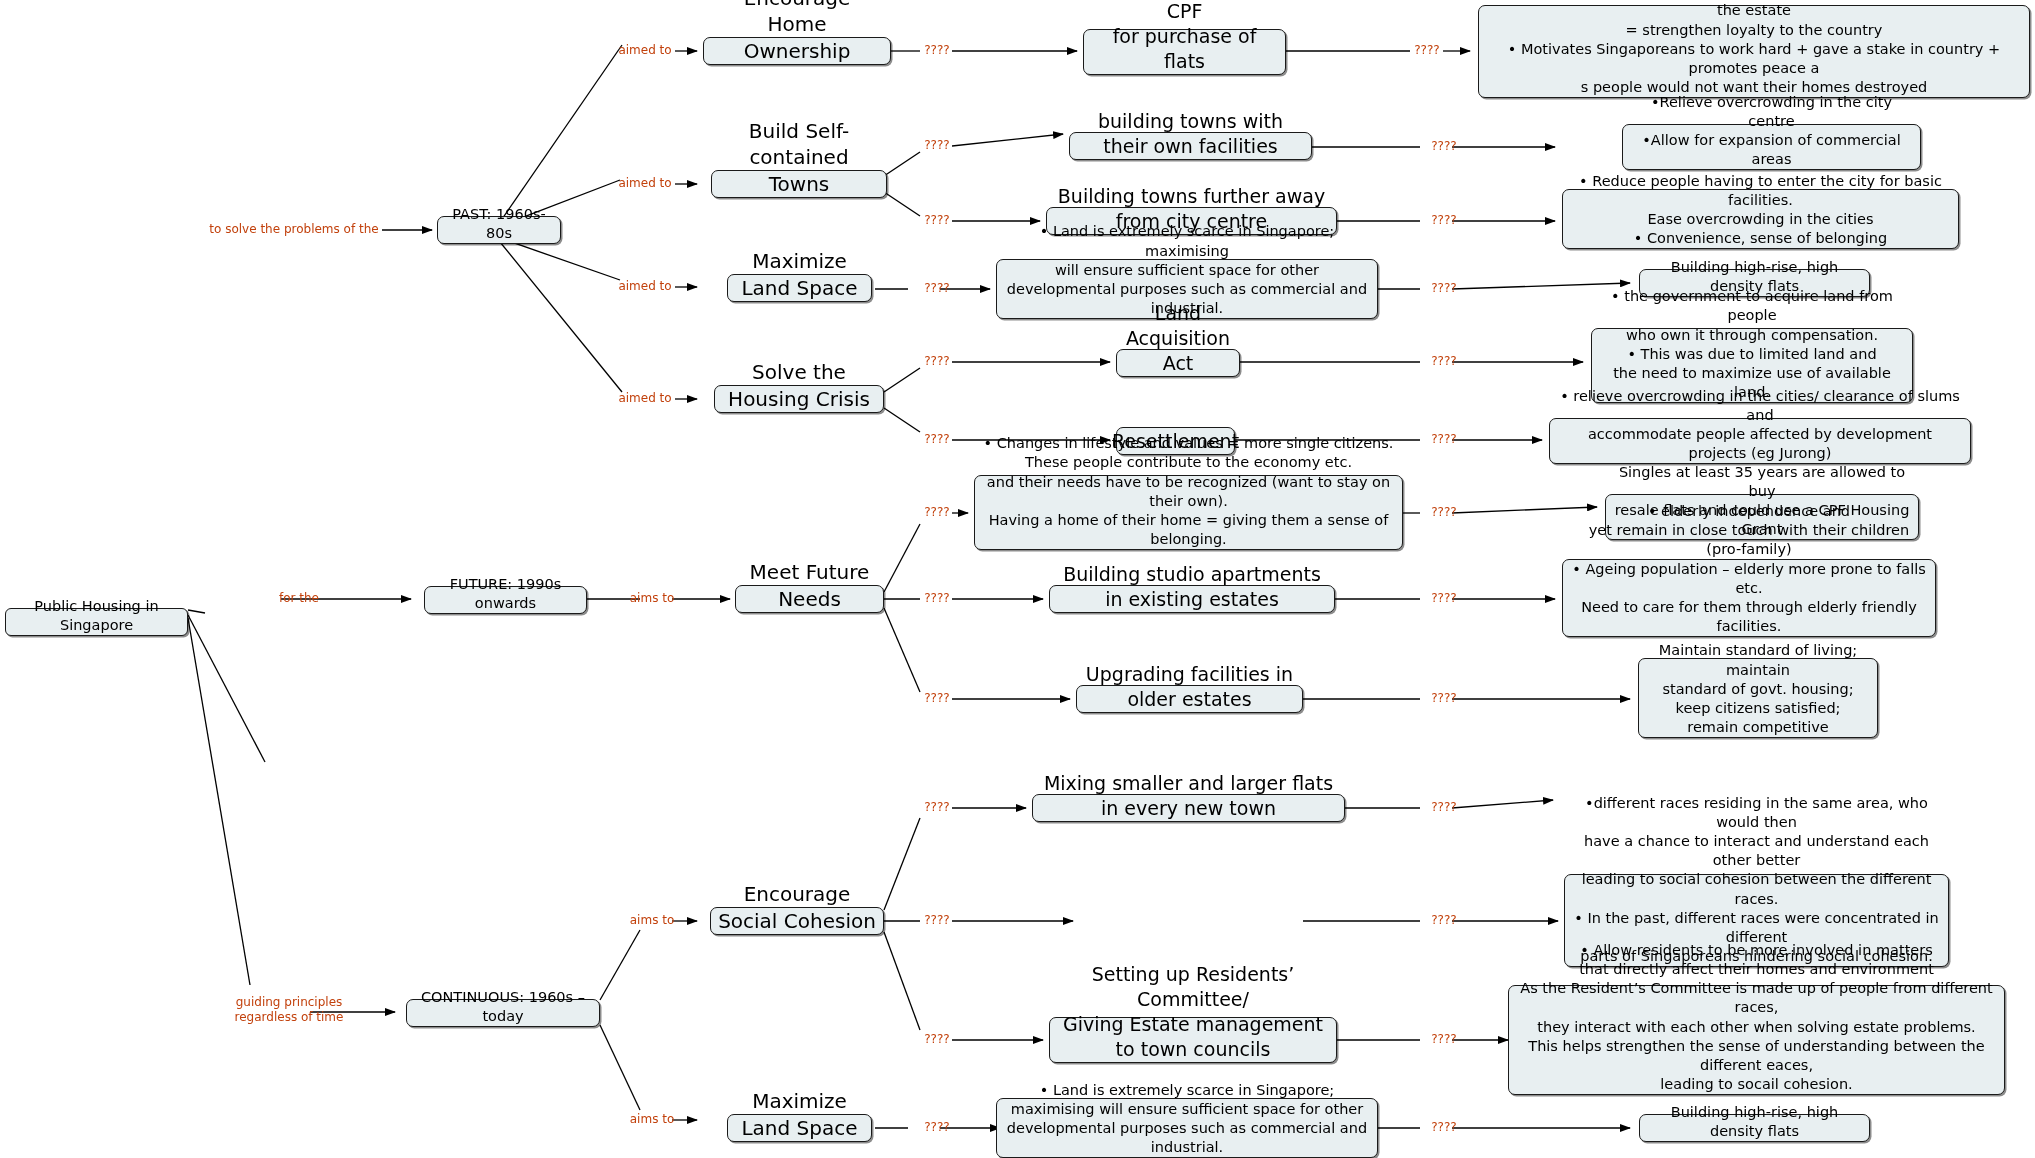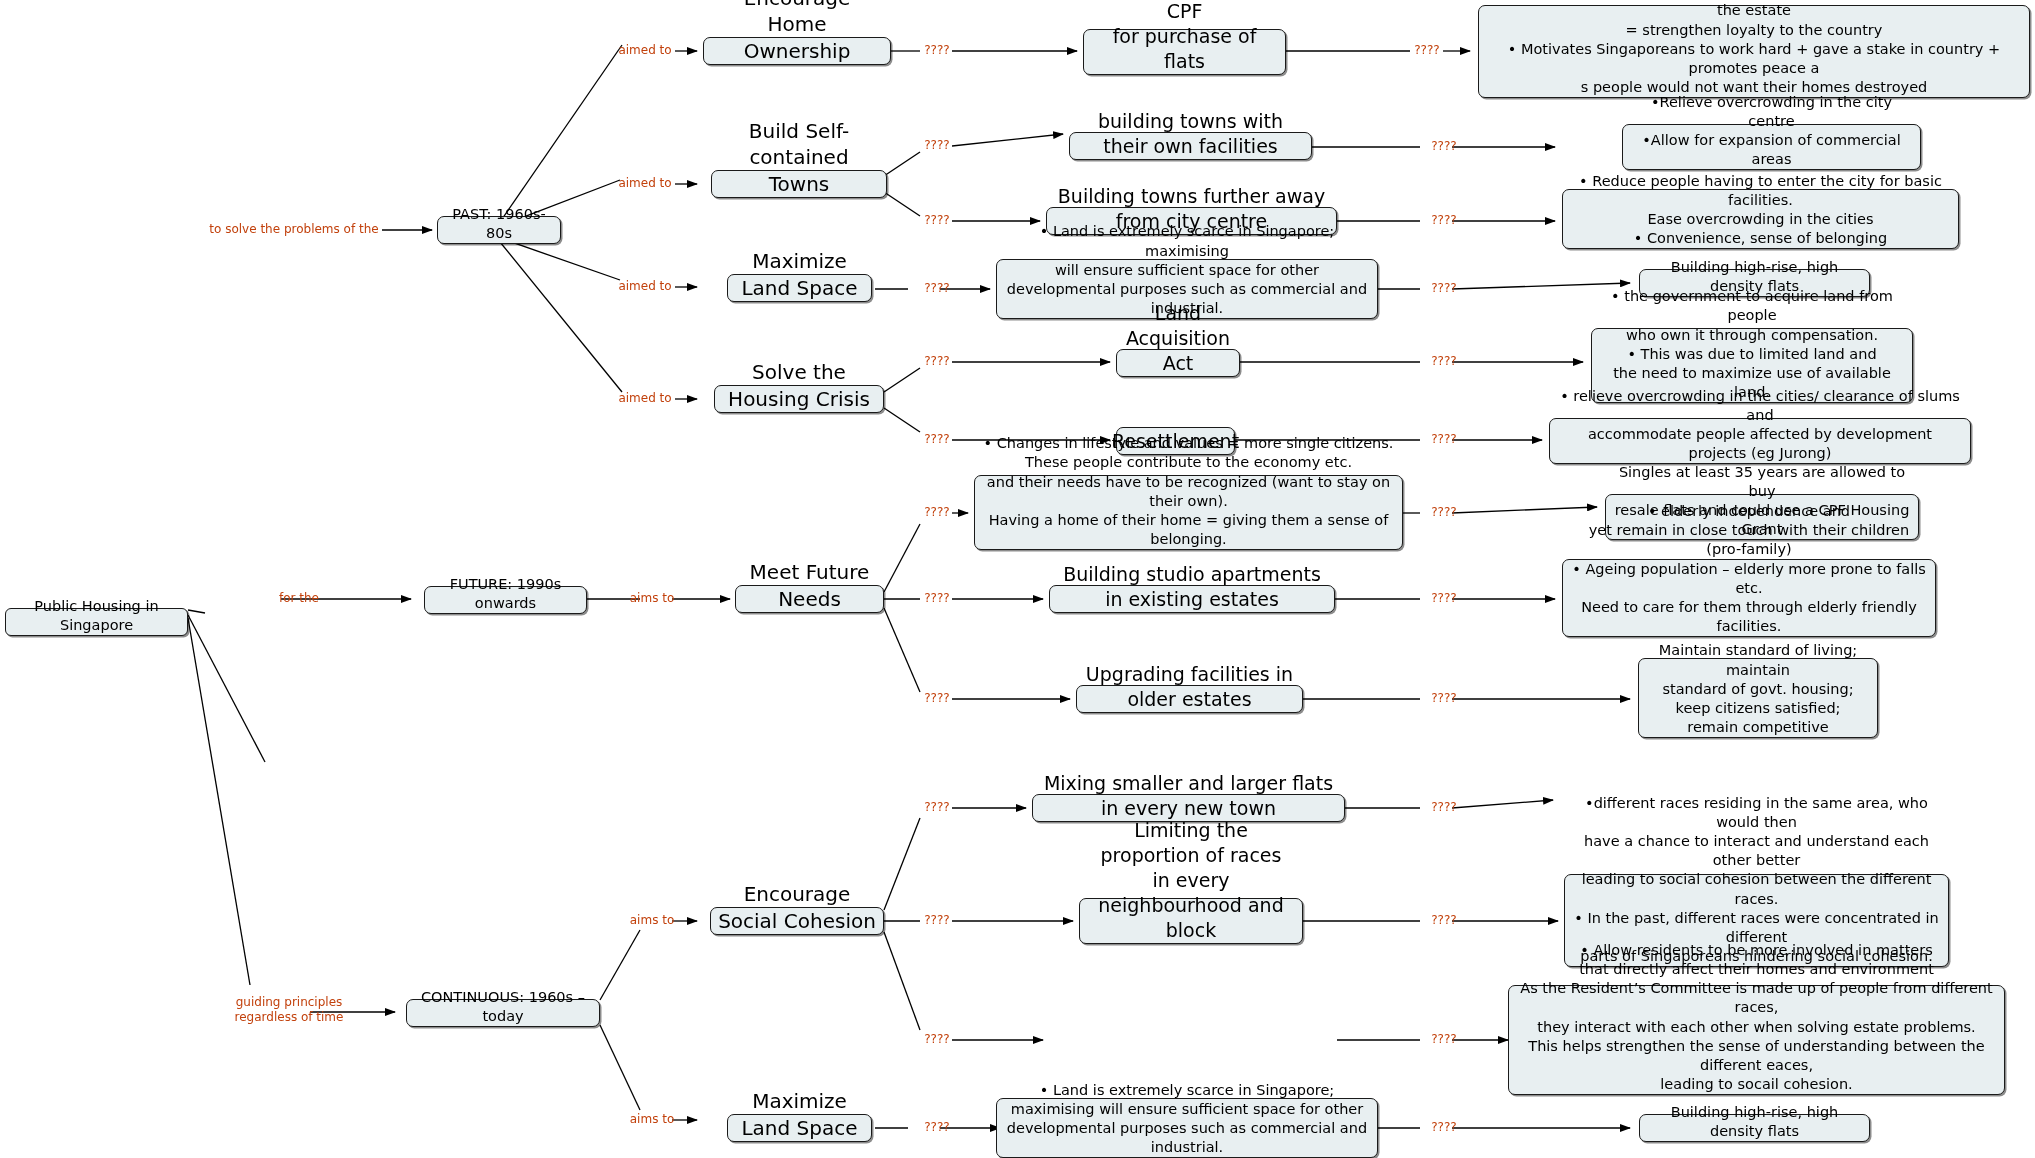--- a/index.html
+++ b/index.html
@@ -265,23 +265,23 @@
   </div>
   <div class="node action" style="left:1049px; top:585px; width:286px; height:28px;">
     <span>Building studio apartments in existing estates</span>
   </div>
   <div class="node action" style="left:1076px; top:685px; width:227px; height:28px;">
     <span>Upgrading facilities in older estates</span>
   </div>
   <div class="node action" style="left:1032px; top:794px; width:313px; height:28px;">
     <span>Mixing smaller and larger flats in every new town</span>
   </div>
-  <div class="node action" style="left:1079px; top:898px; width:224px; height:46px;">
-    <span>Limiting the proportion of races
-in every neighbourhood and block</span>
+  <div class="node action" style="left:1049px; top:1017px; width:288px; height:46px;">
+    <span>Setting up Residents’ Committee/
+Giving Estate management to town councils</span>
   </div>
   <div class="node action detail" style="left:996px; top:1098px; width:382px; height:60px;">
     <span>•   Land is extremely scarce in Singapore;
 maximising will ensure sufficient space  for other
 developmental purposes such as commercial and industrial.</span>
   </div>
 
   <div class="edge-label" style="left:1403px; top:43px; width:48px; text-align:center;">????</div>
   <div class="edge-label" style="left:1420px; top:139px; width:48px; text-align:center;">????</div>
   <div class="edge-label" style="left:1420px; top:213px; width:48px; text-align:center;">????</div>

